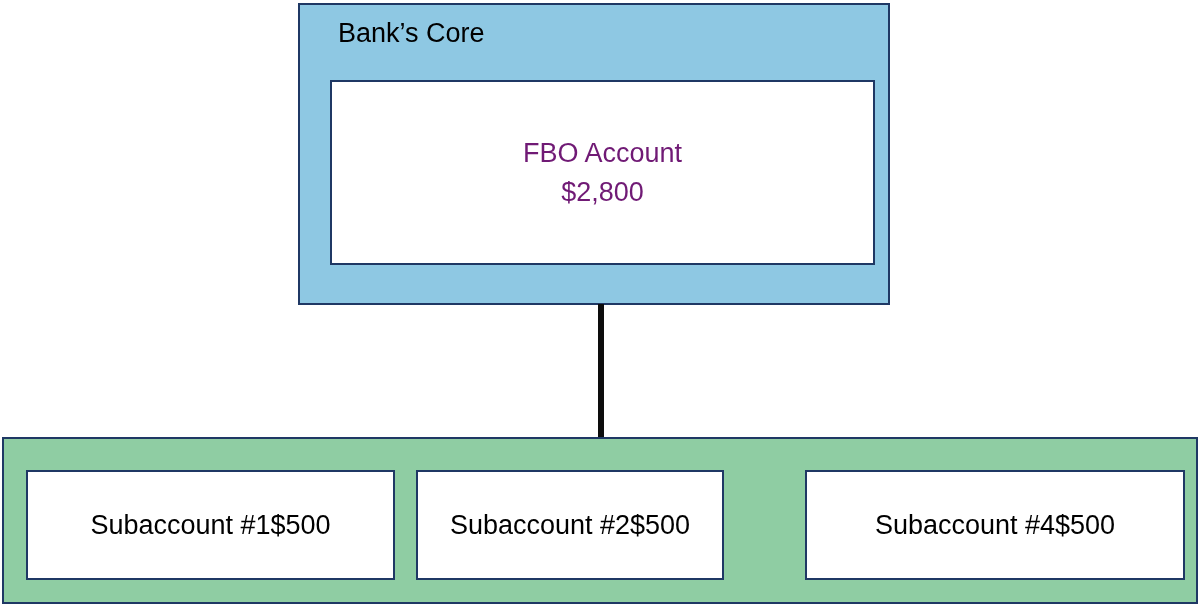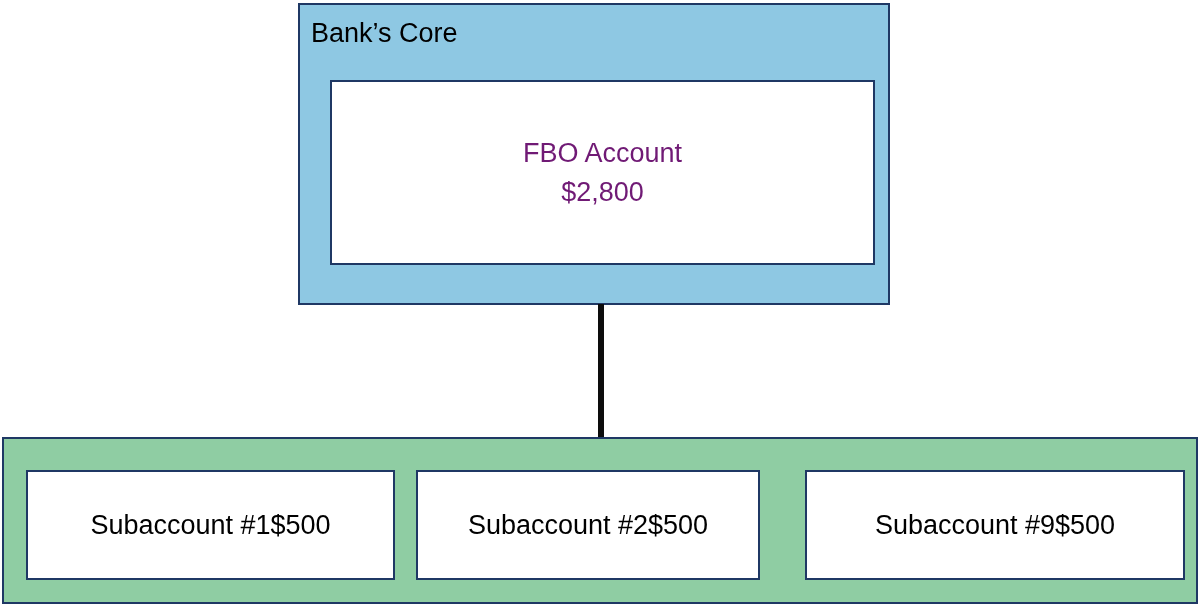--- a/index.html
+++ b/index.html
@@ -24,21 +24,21 @@
     left: 298px;
     top: 3px;
     width: 592px;
     height: 302px;
     background: #8EC8E3;
     border: 2px solid #1F3864;
     box-sizing: border-box;
   }
   .core-title {
     position: absolute;
-    left: 11px;
+    left: 38px;
     top: 12px;
     font-size: 27px;
     line-height: 1.2;
     color: #000000;
     white-space: nowrap;
   }
 
   
   .fbo-box {
     position: absolute;
@@ -91,21 +91,21 @@
     height: 110px;
     background: #ffffff;
     border: 2px solid #1F3864;
     box-sizing: border-box;
     display: flex;
     flex-direction: row;
     align-items: center;
     justify-content: center;
   }
   .sub-box.i0 { left: 22px;  width: 369px; }
-  .sub-box.i1 { left: 412px; width: 344px; }
+  .sub-box.i1 { left: 412px; width: 308px; }
   .sub-box.i2 { left: 801px; width: 380px; }
 
   .sub-line {
     font-size: 27px;
     line-height: 1.42;
     color: #000000;
     text-align: center;
     white-space: nowrap;
   }
 </style>
@@ -131,19 +131,19 @@
       <div class="sub-line">Subaccount #1</div>
       <div class="sub-line">$500</div>
     </div>
 
     <div class="sub-box i1">
       <div class="sub-line">Subaccount #2</div>
       <div class="sub-line">$500</div>
     </div>
 
     <div class="sub-box i2">
-      <div class="sub-line">Subaccount #9</div>
+      <div class="sub-line">Subaccount #4</div>
       <div class="sub-line">$500</div>
     </div>
 
   </div>
 
 </div>
 
 </body></html>

